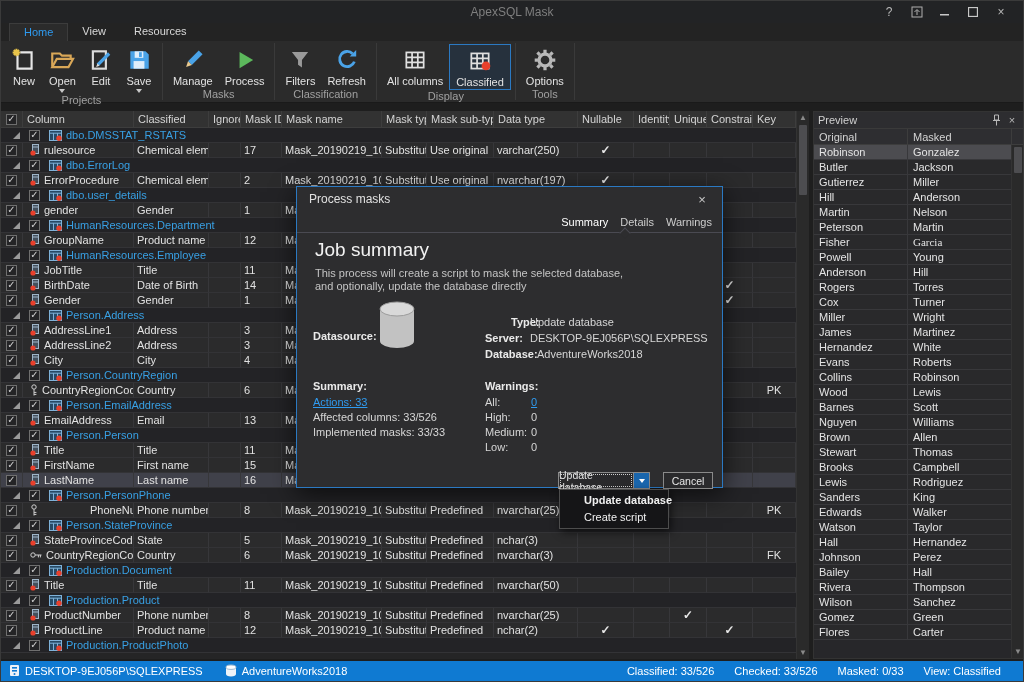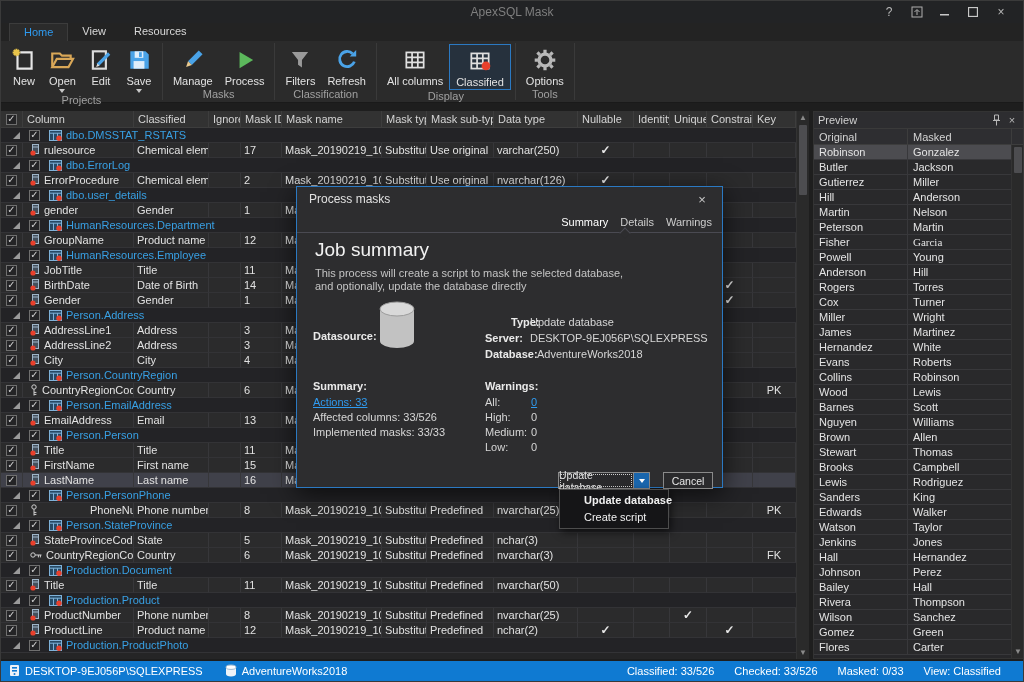--- a/index.html
+++ b/index.html
@@ -377,21 +377,21 @@
               </svg>
             </span>
             <span class="cname">ErrorProcedure</span>
           </span>
           <span class="gcell" style="width:75px;">Chemical elements</span>
           <span class="gcell" style="width:32px;"></span>
           <span class="gcell" style="width:41px;">2</span>
           <span class="gcell" style="width:100px;">Mask_20190219_10-45-44</span>
           <span class="gcell" style="width:45px;">Substitution</span>
           <span class="gcell" style="width:67px;">Use original</span>
-          <span class="gcell" style="width:84px;">nvarchar(126)</span>
+          <span class="gcell" style="width:84px;">nvarchar(197)</span>
           <span class="gcell ctr" style="width:56px;">
             <span class="chk">✓</span>
           </span>
           <span class="gcell ctr" style="width:36px;"></span>
           <span class="gcell ctr" style="width:37px;"></span>
           <span class="gcell ctr" style="width:46px;"></span>
           <span class="gcell ctr" style="width:43px;"></span>
         </div>
         <div class="grow group">
           <span class="tri"></span>
@@ -1177,24 +1177,20 @@
           <span class="gcell" style="width:94px;">Sanders</span>
           <span class="gcell" style="width:104px;">King</span>
         </div>
         <div class="pvrow">
           <span class="gcell" style="width:94px;">Edwards</span>
           <span class="gcell" style="width:104px;">Walker</span>
         </div>
         <div class="pvrow">
           <span class="gcell" style="width:94px;">Watson</span>
           <span class="gcell" style="width:104px;">Taylor</span>
-        </div>
-        <div class="pvrow">
-          <span class="gcell" style="width:94px;">Jenkins</span>
-          <span class="gcell" style="width:104px;">Jones</span>
         </div>
         <div class="pvrow">
           <span class="gcell" style="width:94px;">Hall</span>
           <span class="gcell" style="width:104px;">Hernandez</span>
         </div>
         <div class="pvrow">
           <span class="gcell" style="width:94px;">Johnson</span>
           <span class="gcell" style="width:104px;">Perez</span>
         </div>
         <div class="pvrow">

